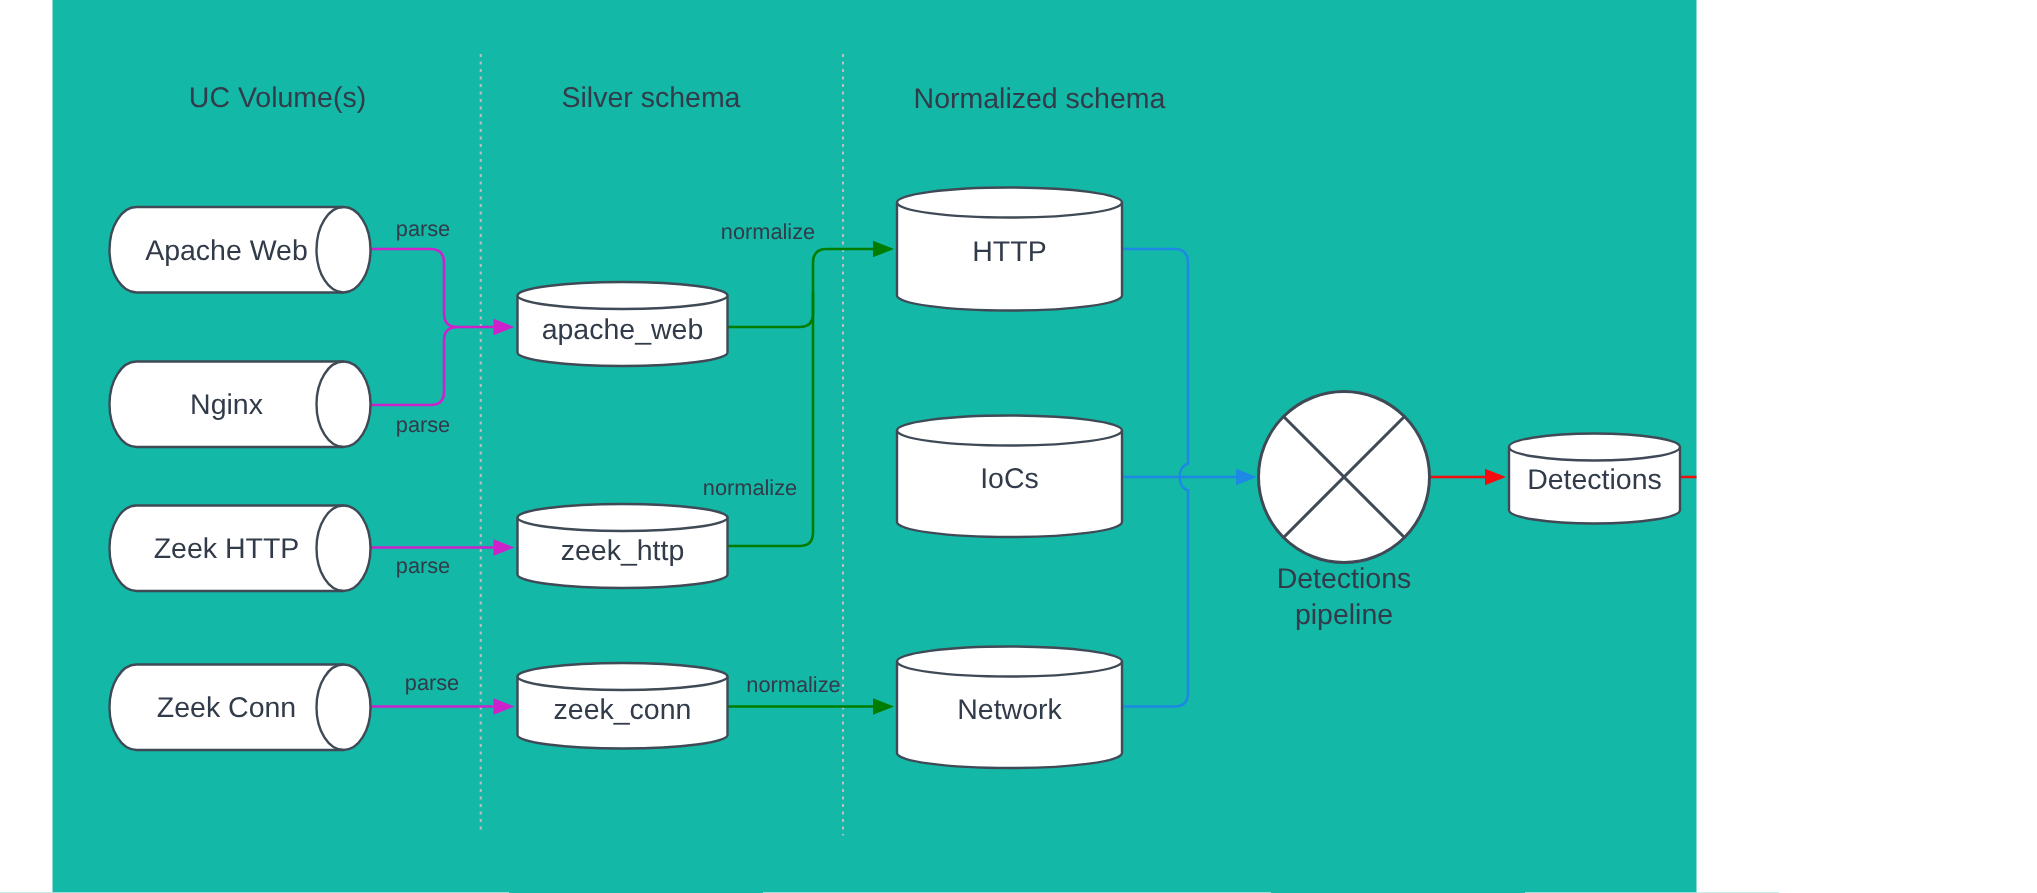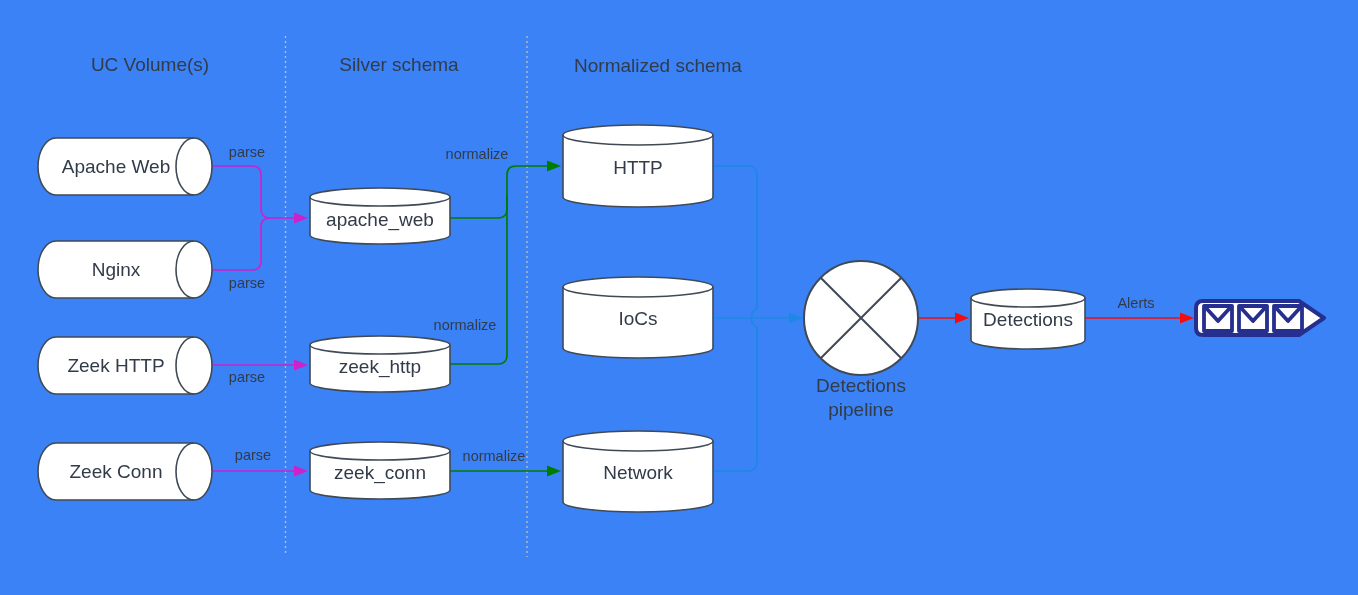--- a/index.html
+++ b/index.html
@@ -1,17 +1,17 @@
 <!DOCTYPE html>
 <html style="--magenta: #cc22cc; --green: #007d00; --blue: #1e88e5; --red: #f50d0d; --navy: #262e8e; --stroke: #3f4a56; --text: #323b49; --separator: #b9bdc1;"><head>
 <meta charset="utf-8">
 <style>
   html,body{margin:0;padding:0;background:#ffffff;}
-  .stage{position:relative;width:1358px;height:595px;background:#3b82f6;overflow:hidden;
-         font-family:"Liberation Sans", sans-serif;}
+  .stage{position:relative;width:1096px;height:595px;background:#14b8a6;overflow:hidden;
+         font-family:"Liberation Sans", sans-serif;margin-left:35px;}
   svg{display:block;}
   text{fill:var(--text);font-family:"Liberation Sans", sans-serif;}
   .hdr{font-size:19px;}
   .node-label{font-size:19px;}
   .edge-label{font-size:14.5px;}
   .shape{fill:#ffffff;stroke:var(--stroke);stroke-width:1.6;}
   .shape-arc{fill:none;stroke:var(--stroke);stroke-width:1.6;}
   .sep{stroke:var(--separator);stroke-width:1.4;stroke-dasharray:2 3;fill:none;}
   .edge-m{stroke:var(--magenta);stroke-width:1.7;fill:none;}
   .edge-g{stroke:var(--green);stroke-width:1.7;fill:none;}

